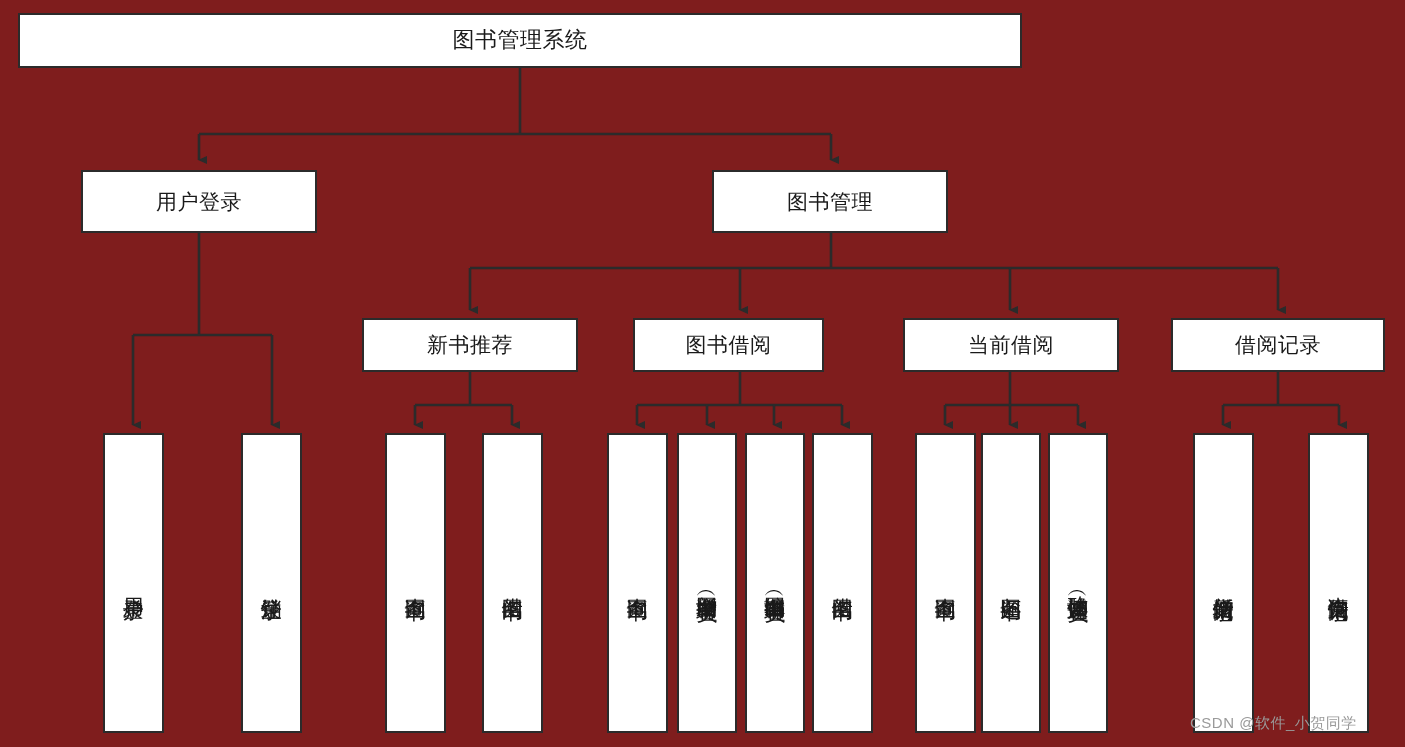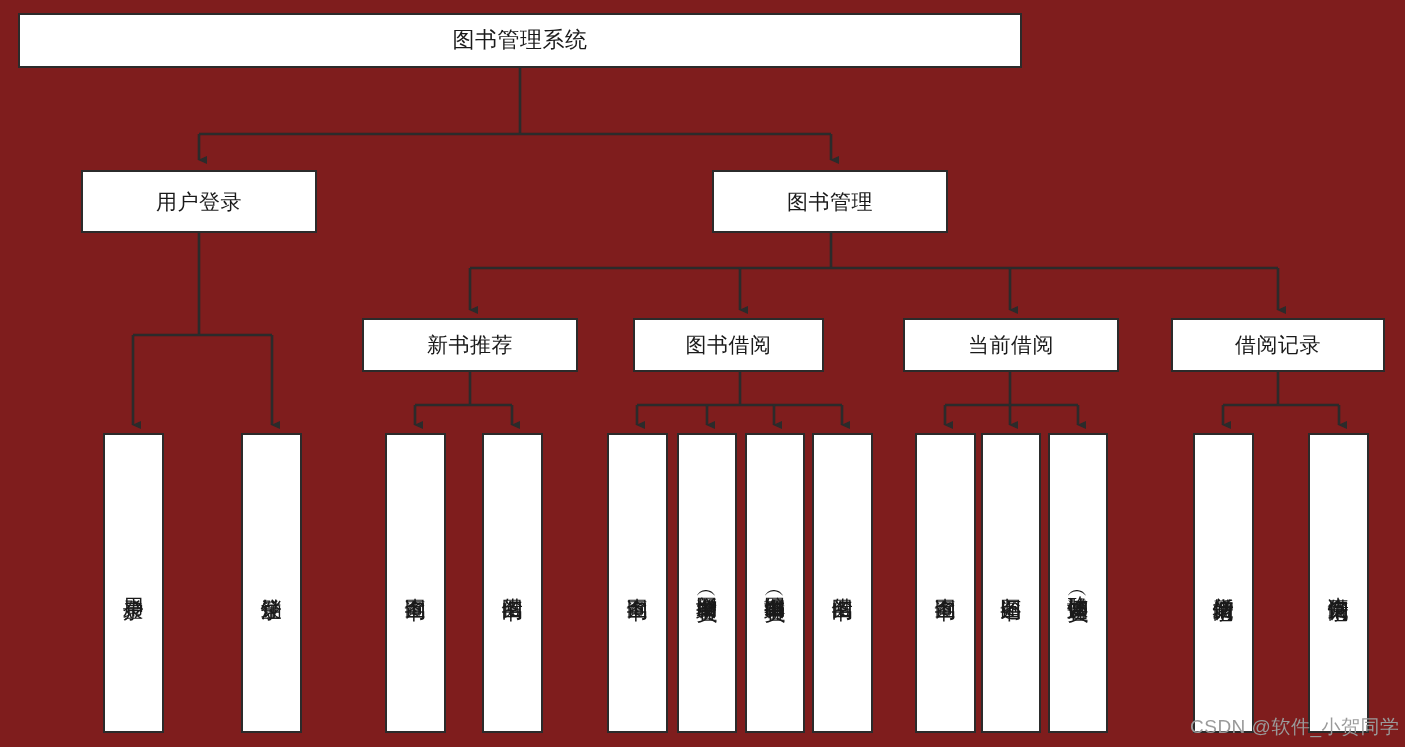--- a/index.html
+++ b/index.html
@@ -51,21 +51,21 @@
     writing-mode: vertical-rl;
     text-orientation: upright;
     font-size: 21px;
     line-height: 1.32;
     letter-spacing: 1px;
     white-space: nowrap;
     text-align: center;
   }
   .watermark {
     position: absolute;
-    font-size: 19px;
+    font-size: 15px;
     color: #9a9a9a;
     white-space: nowrap;
     letter-spacing: 0.5px;
     pointer-events: none;
   }
 </style>
 </head>
 <body>
 
 <div id="canvas">

